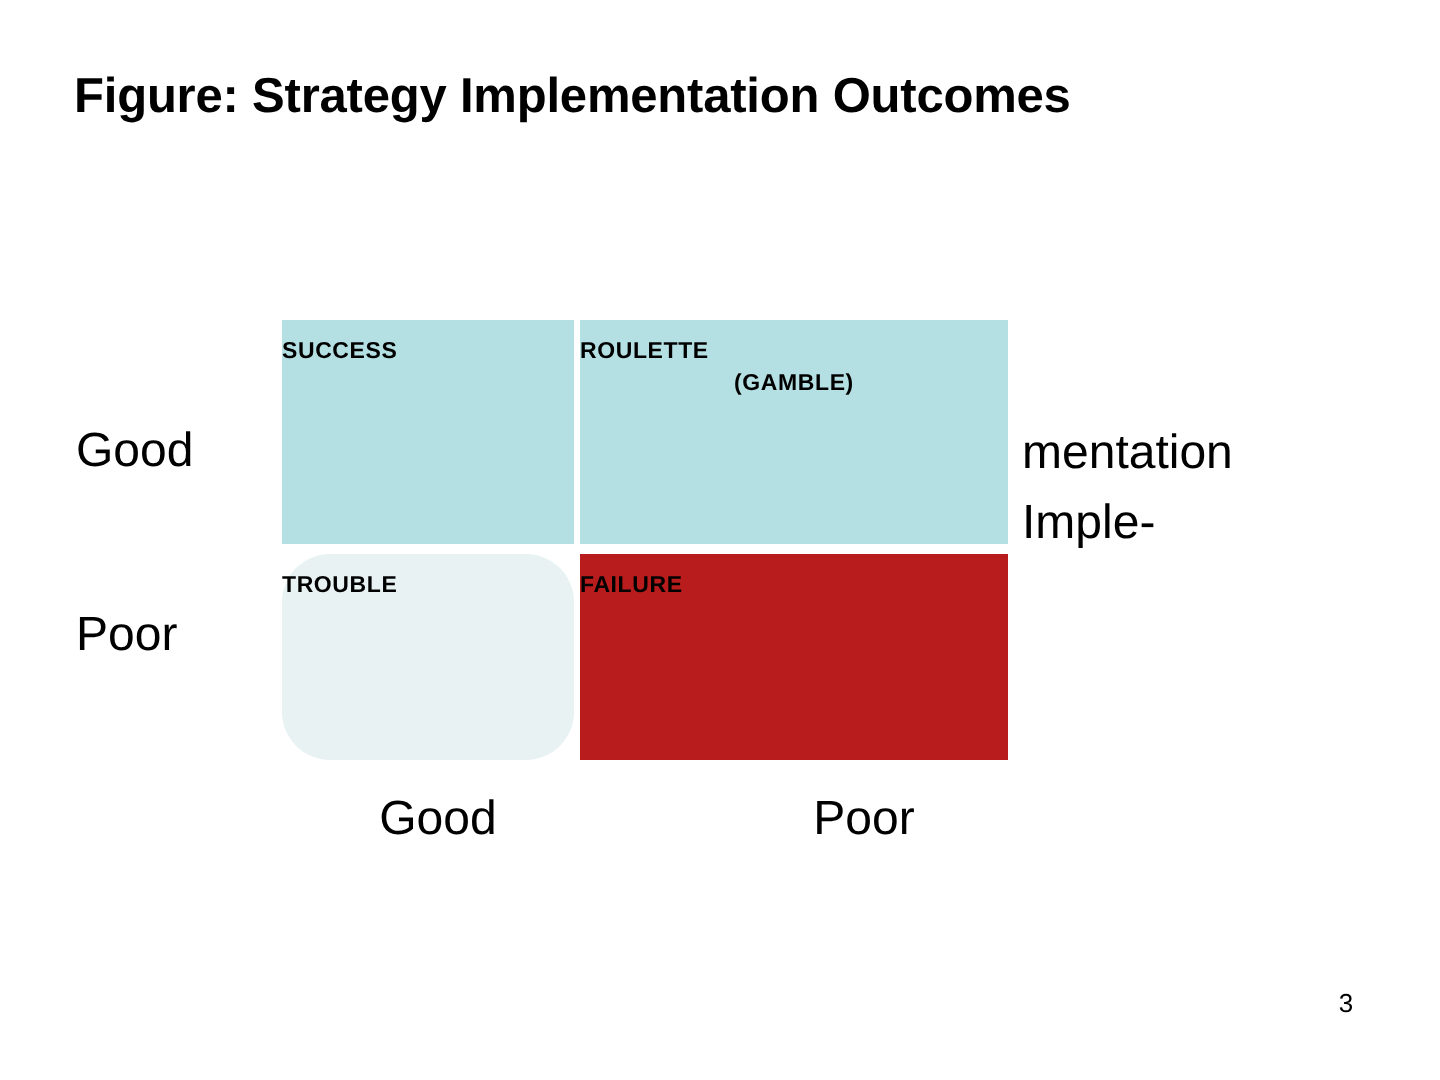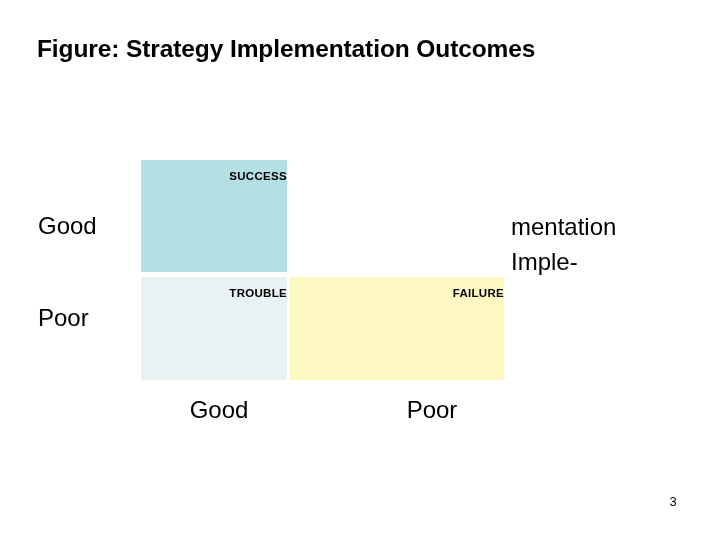--- a/index.html
+++ b/index.html
@@ -44,39 +44,39 @@
     width: 363px;
     height: 220px;
   }
   .cell {
     position: absolute;
     box-sizing: border-box;
     padding-top: 9px;
   }
   .cell-label {
     display: block;
-    text-align: right;
+    text-align: left;
     font-size: 11.5px;
     font-weight: bold;
     line-height: 15.5px;
     letter-spacing: 0.3px;
   }
   .cell-line2 {
     display: block;
     text-align: center;
     font-size: 11.5px;
     font-weight: bold;
     line-height: 15.5px;
     letter-spacing: 0.3px;
   }
 
   
   .cell-success  { left: 0px;   top: 0px;   width: 146px; height: 112px; background: #b4dfe3; }
   .cell-roulette { left: 149px; top: 0px;   width: 214px; height: 112px; background: #b4dfe3; }
-  .cell-trouble  { left: 0px;   top: 117px; width: 146px; height: 103px; background: #e8f2f3; }
+  .cell-trouble  { left: 0px;   top: 117px; width: 146px; height: 103px; background: #e8f2f3; border-radius: 24px; }
   .cell-failure  { left: 149px; top: 117px; width: 214px; height: 103px; background: #e8f2f3; }
 
   
   .axis-text {
     position: absolute;
     font-size: 24px;
     font-weight: normal;
     line-height: 30px;
     white-space: nowrap;
   }
@@ -131,26 +131,30 @@
 <div id="slide">
 
   <div class="slide-title">Figure: Strategy Implementation Outcomes</div>
 
   <div class="matrix">
 
     <div class="cell cell-success" style="background: rgb(180, 223, 227);">
       <span class="cell-label">SUCCESS</span>
     </div>
 
+    <div class="cell cell-roulette" style="background: rgb(180, 223, 227);">
+      <span class="cell-label">ROULETTE</span>
+      <span class="cell-line2">(GAMBLE)</span>
+    </div>
 
     <div class="cell cell-trouble" style="background: rgb(232, 242, 243);">
       <span class="cell-label">TROUBLE</span>
     </div>
 
-    <div class="cell cell-failure" style="background: #fef9c3;">
+    <div class="cell cell-failure" style="background: #b91c1c;">
       <span class="cell-label">FAILURE</span>
     </div>
 
   </div>
 
   <div class="axis-text row-label-good">Good</div>
 
   <div class="axis-text row-label-poor">Poor</div>
 
   <div class="impl-label">

